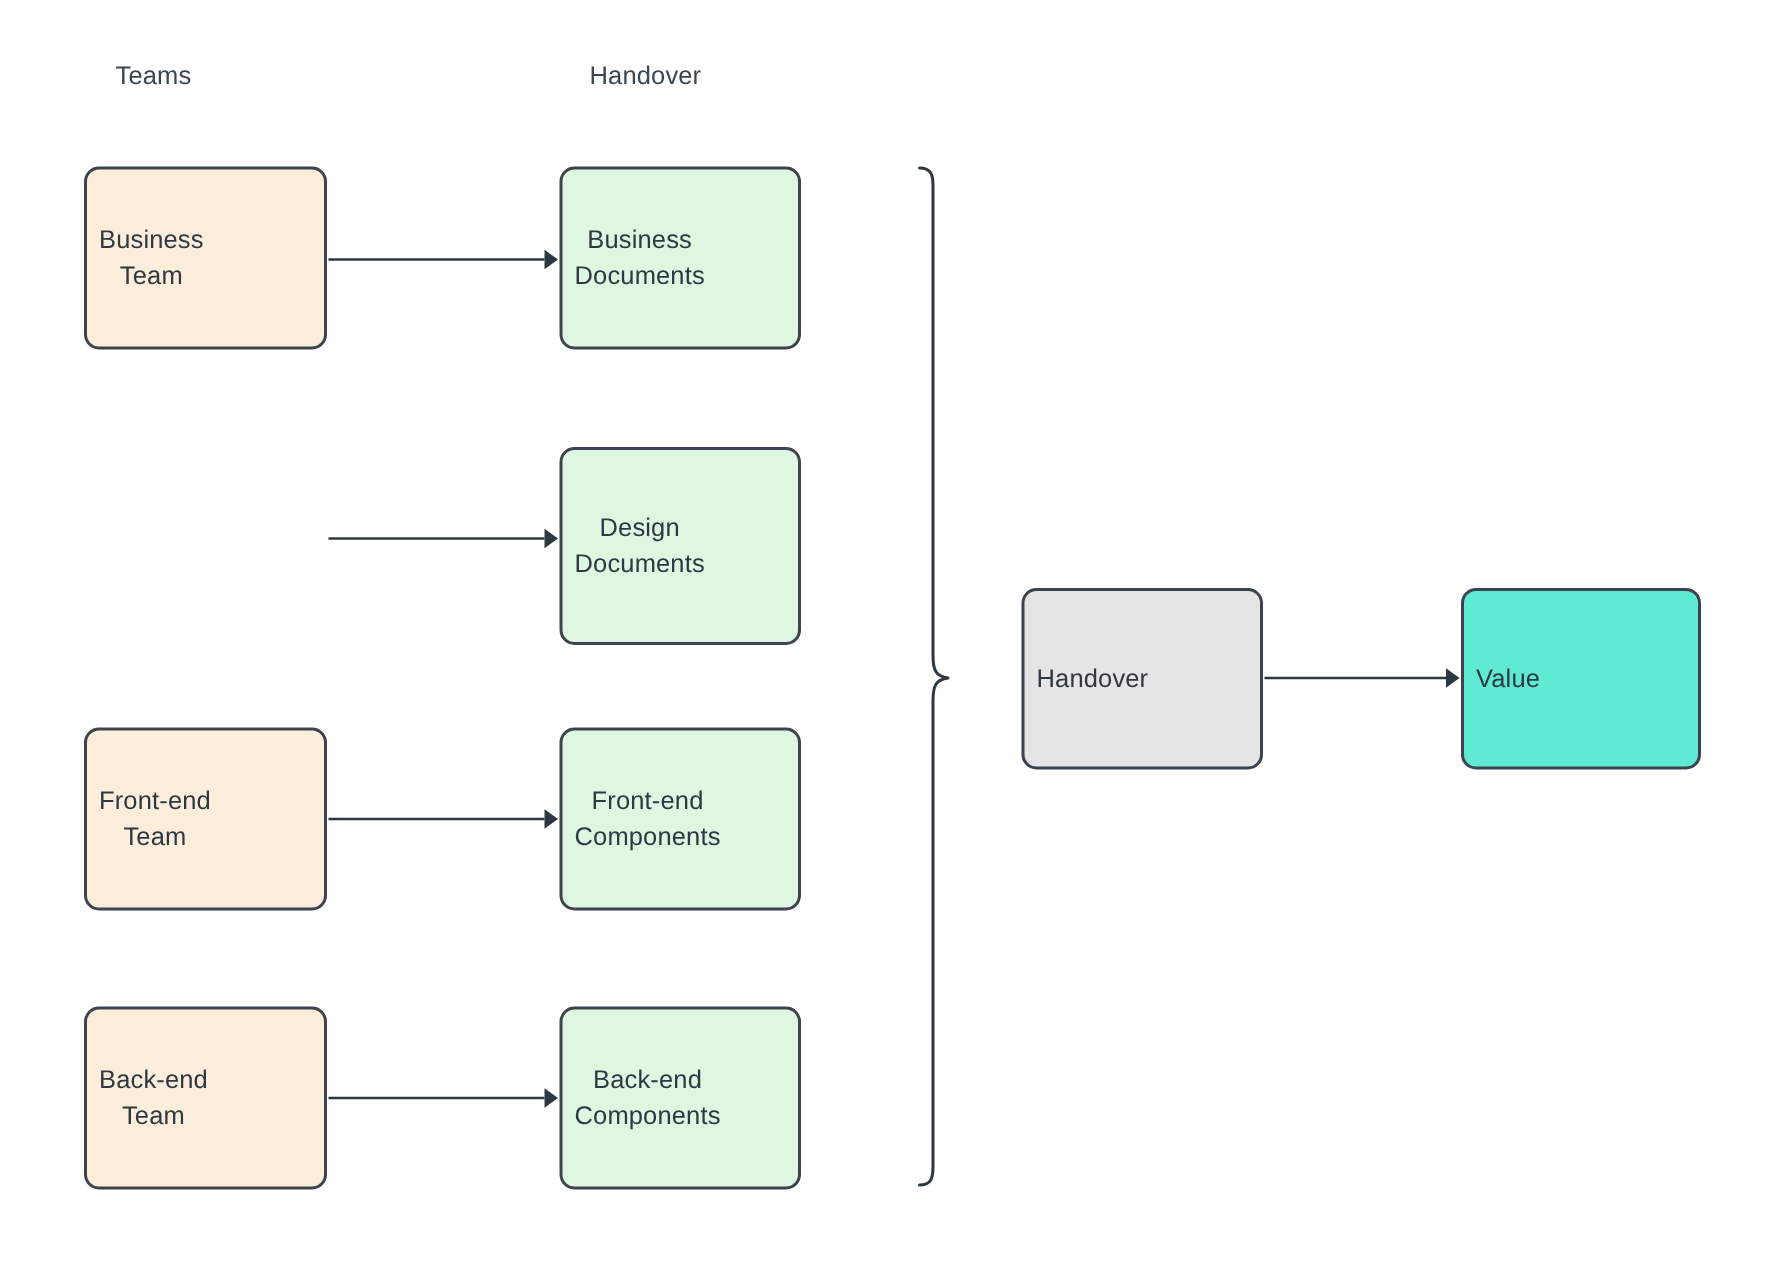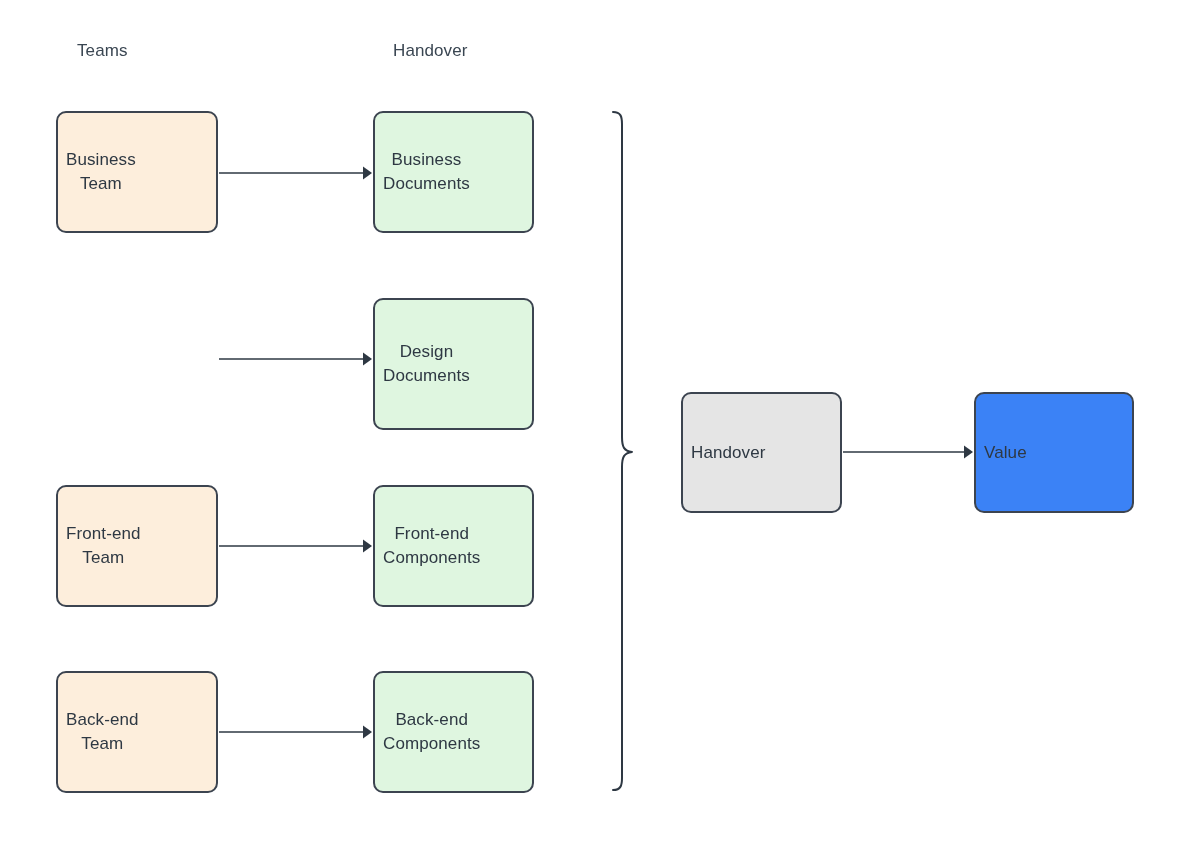--- a/index.html
+++ b/index.html
@@ -40,21 +40,21 @@
     letter-spacing: 0.1px;
     padding: 4px 8px;
   }
   .node .node-label {
     display: block;
     white-space: pre-line;
   }
   .node.team    { background: #fdeedc; }
   .node.output  { background: #dff6e0; }
   .node.handover{ background: #e5e5e5; }
-  .node.value   { background: #3b82f6; }
+  .node.value   { background: #5eead4; }
 
   svg.overlay {
     position: absolute;
     left: 0;
     top: 0;
     width: 1189px;
     height: 842px;
     pointer-events: none;
   }
   svg.overlay .edge-line {

